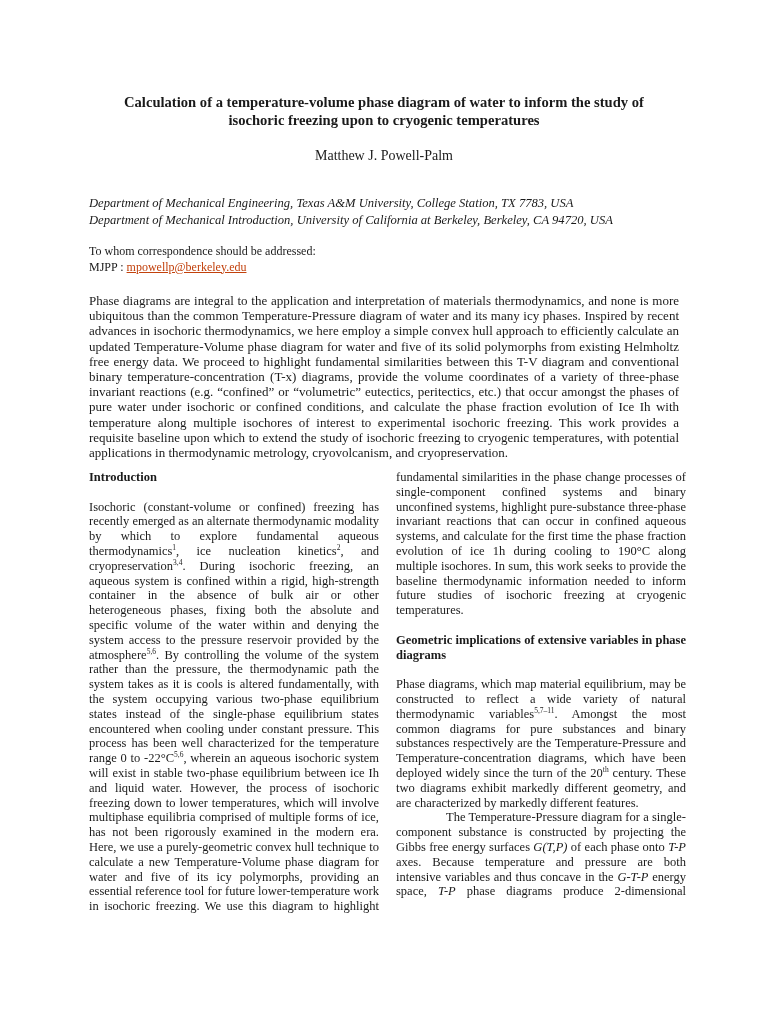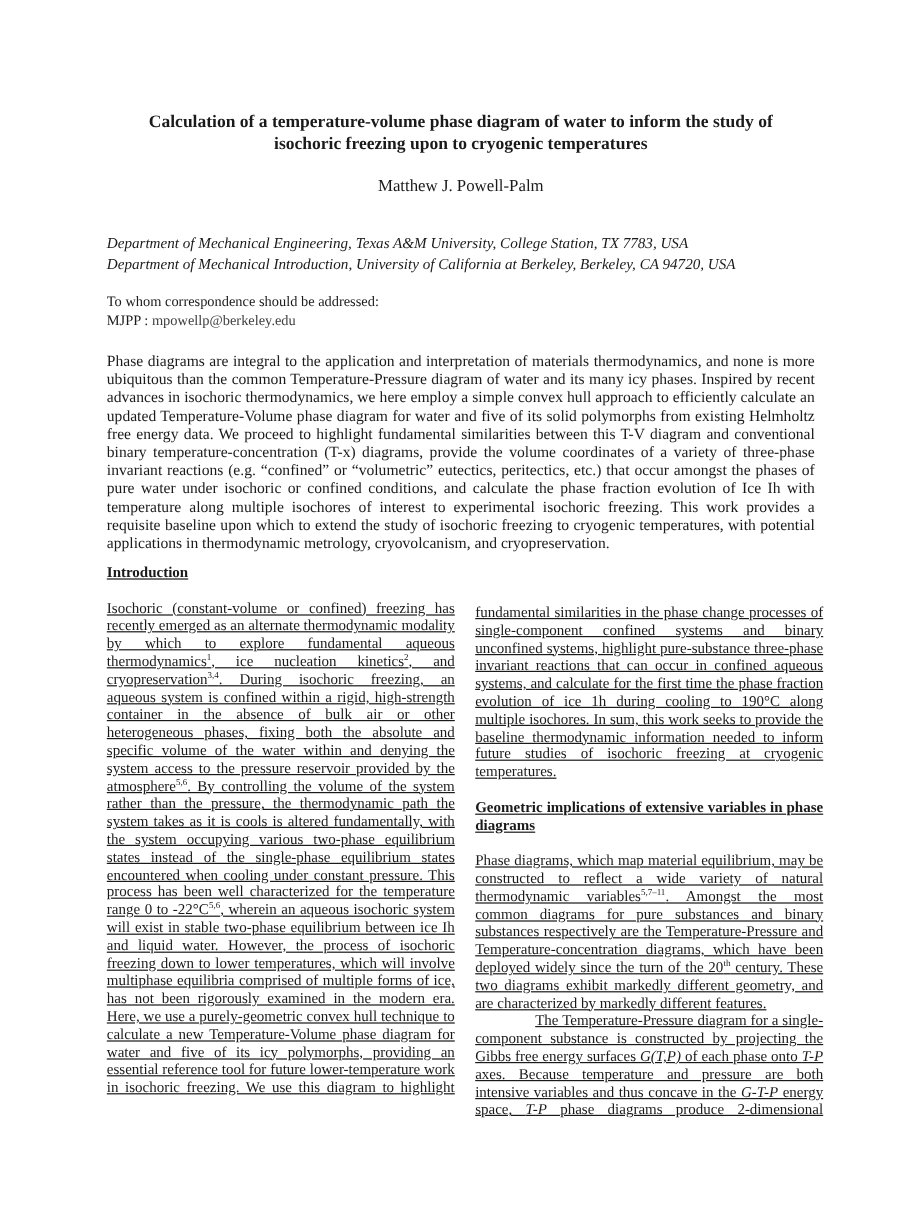--- a/index.html
+++ b/index.html
@@ -7,29 +7,29 @@
          font-family: "Liberation Serif", "DejaVu Serif", serif; color: #1a1a1a; }
   .page { position: absolute; left: 0; top: 0; width: 768px; height: 810px; background: #fff; }
 
   .title { position: absolute; left: 89px; top: 93px; width: 590px; text-align: center;
            font-weight: bold; font-size: 14.6px; line-height: 18px; }
   .author { position: absolute; left: 89px; top: 147px; width: 590px; text-align: center;
             font-size: 14px; line-height: 18px; }
   .affils { position: absolute; left: 89px; top: 195px; width: 590px; text-align: left;
             font-style: italic; font-size: 12.6px; line-height: 17px; }
   .corr { position: absolute; left: 89px; top: 244px; width: 590px; font-size: 12px; line-height: 15.5px; }
-  .corr a { color: #404040; }
+  .corr a { color: #c2410c; text-decoration: underline; }
 
   .abstract { position: absolute; left: 89px; top: 293px; width: 590px; font-weight: normal;
               font-size: 13px; line-height: 15.2px; text-align: justify; }
 
   .col { position: absolute; top: 470px; width: 290px; font-size: 12.5px; line-height: 14.8px;
-         text-align: justify; text-decoration: underline; }
+         text-align: justify; }
   .col.left { left: 89px; }
-  .col.right { left: 396px; margin-top: 33px; }
+  .col.right { left: 396px; }
   .col h2 { font-size: 12.5px; font-weight: bold; margin: 0 0 14.8px 0; line-height: 14.8px; }
   .col p { margin: 0 0 14.8px 0; }
   .col p.indent { text-indent: 50px; margin-bottom: 0; }
   sup { font-size: 7.5px; line-height: 0; vertical-align: 5px; }
   .it { font-style: italic; }
 </style>
 </head>
 <body>
 
 <div class="page">

